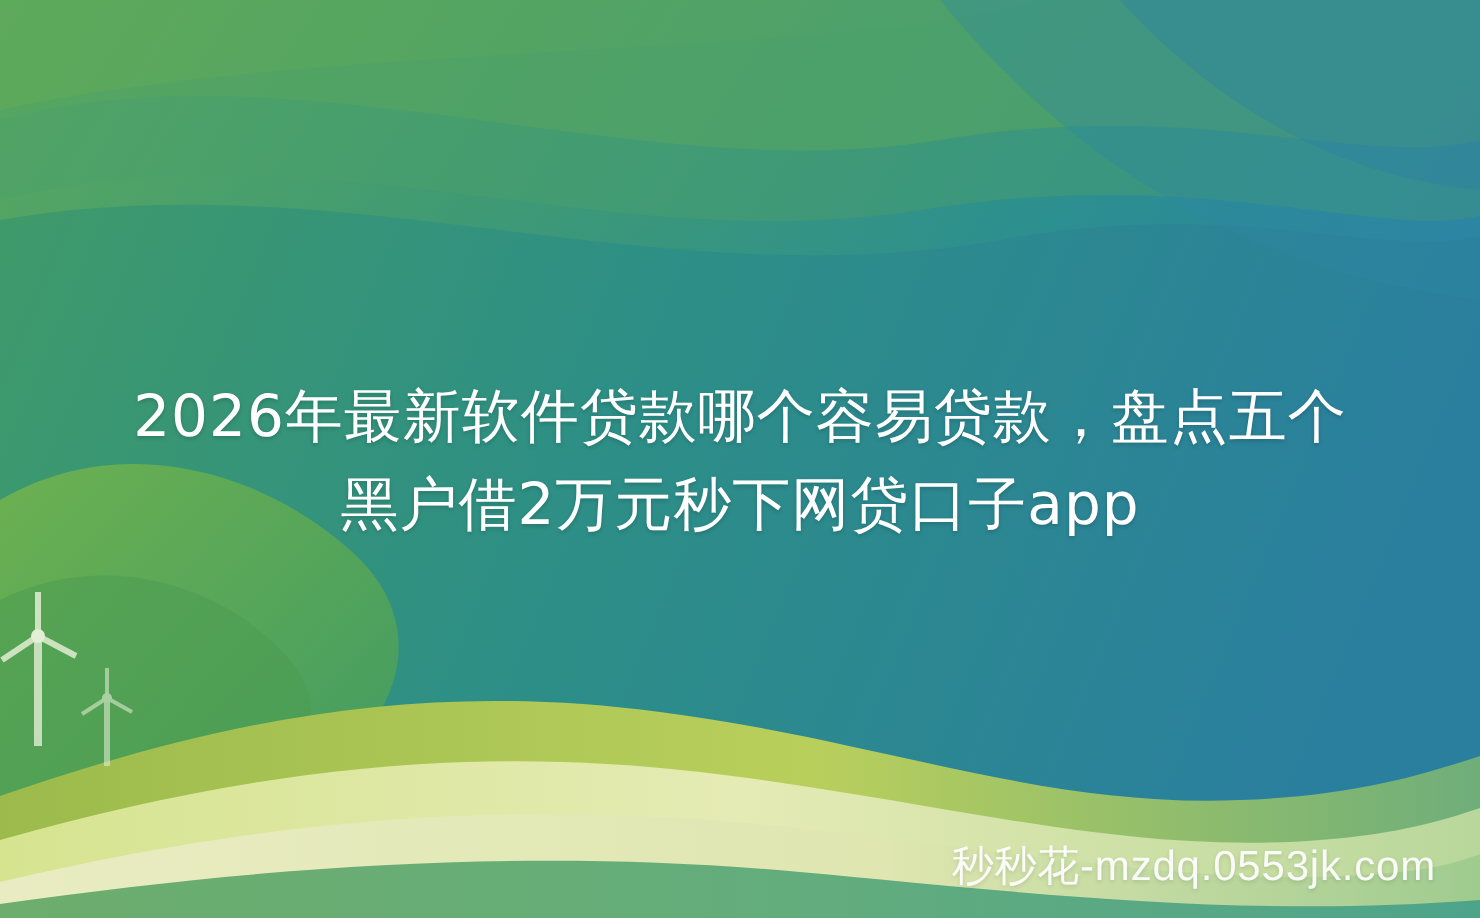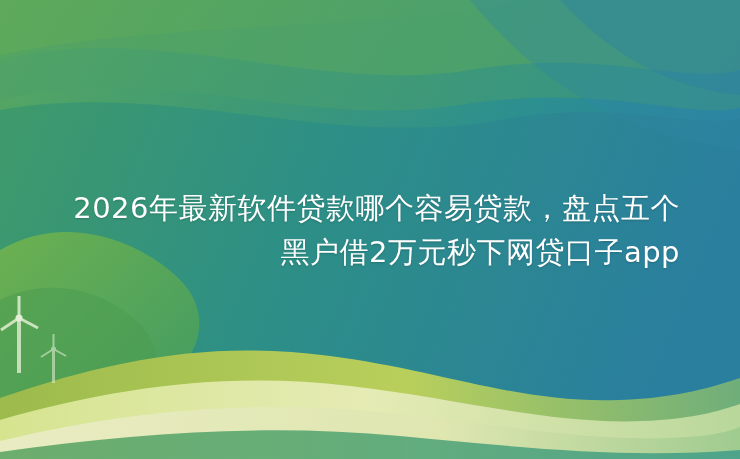--- a/index.html
+++ b/index.html
@@ -29,21 +29,21 @@
     top: 0;
     width: 740px;
     height: 459px;
     display: flex;
     align-items: center;
     justify-content: center;
     pointer-events: none;
   }
   .title {
     width: 620px;
-    text-align: right;
+    text-align: center;
     color: #ffffff;
     font-size: 29px;
     line-height: 44px;
     font-family: "DejaVu Sans", sans-serif;
     font-weight: 400;
     letter-spacing: 0.5px;
     text-shadow: 0 1px 2px rgba(0,0,0,0.18);
   }
   .watermark {
     position: absolute;
@@ -138,13 +138,14 @@
         <line x1="53.5" y1="349" x2="41" y2="357"></line>
       </g>
       <circle cx="53.5" cy="349" r="2.5" fill="#f2f7e4"></circle>
     </g>
   </svg>
 
   <div class="title-wrap">
     <div class="title">2026年最新软件贷款哪个容易贷款，盘点五个黑户借2万元秒下网贷口子app</div>
   </div>
 
+  <div class="watermark">秒秒花-mzdq.0553jk.com</div>
 </div>
 
 </body></html>

